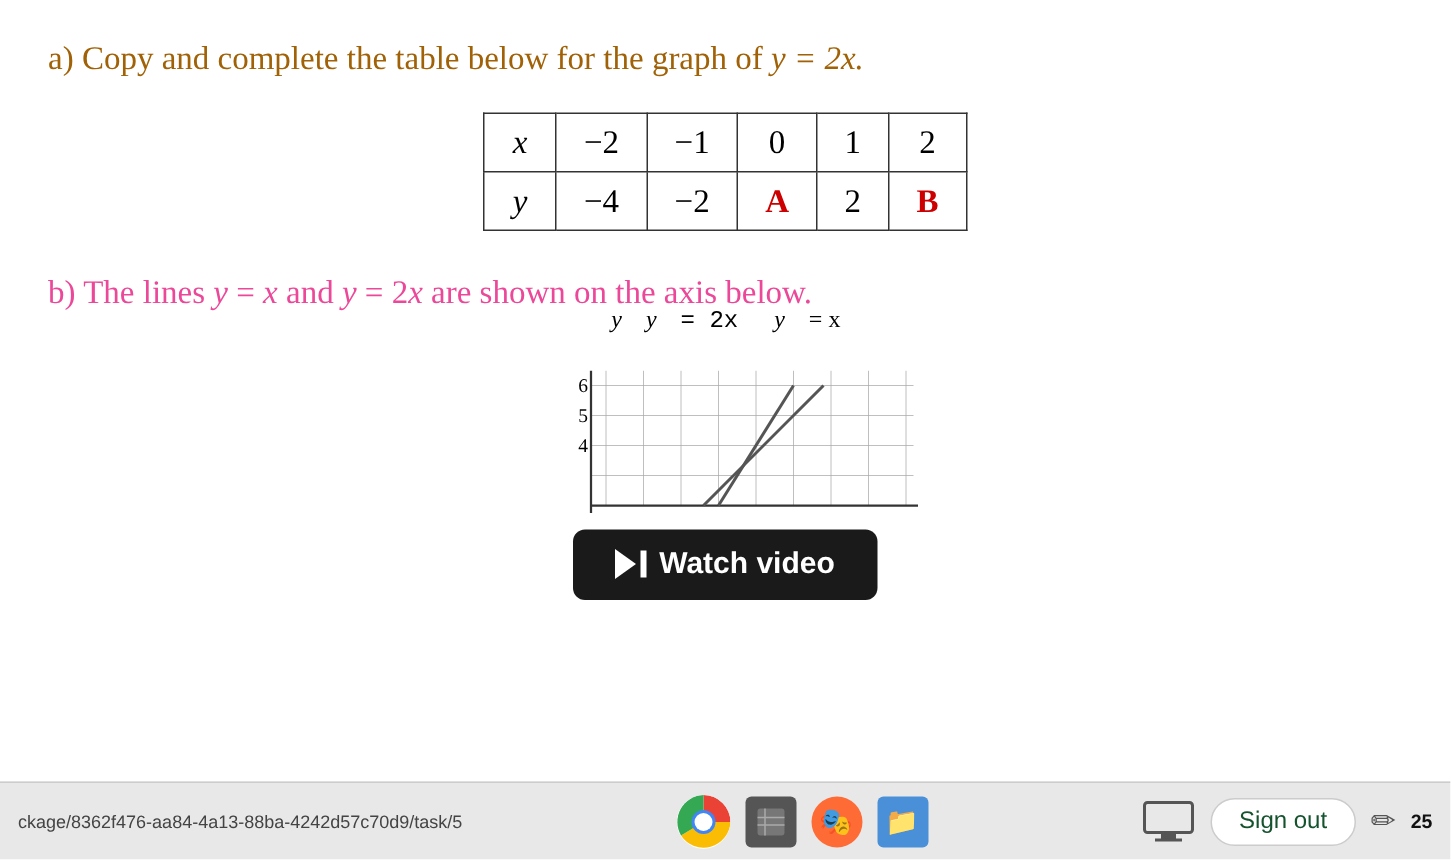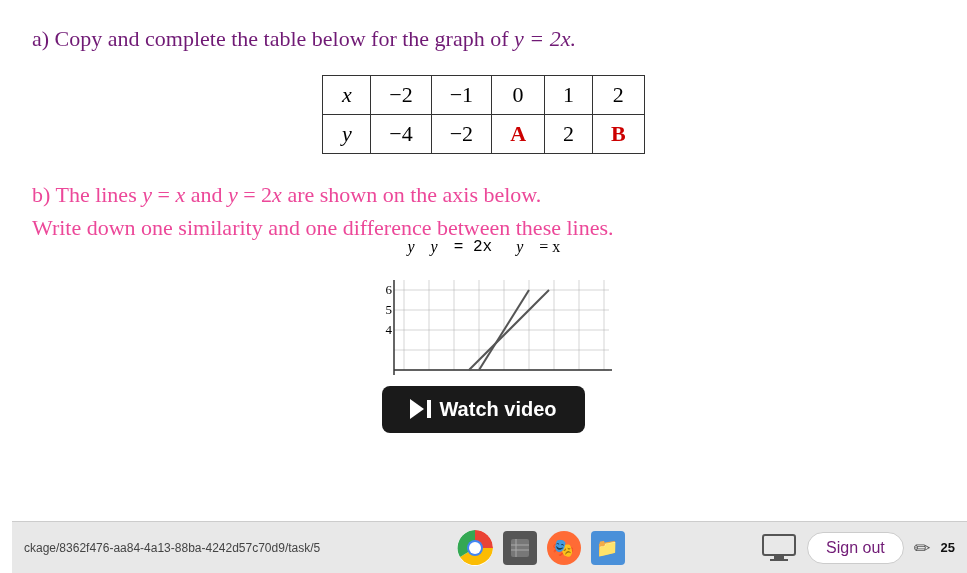--- a/index.html
+++ b/index.html
@@ -12,21 +12,21 @@
       position: relative;
     }
 
     .main-content {
       padding: 24px 32px 0 32px;
       position: relative;
     }
 
     .question-a {
       font-size: 22px;
-      color: #701a75;
+      color: #a16207;
       margin-bottom: 20px;
       line-height: 1.4;
     }
 
     .table-container {
       display: flex;
       justify-content: center;
       margin-bottom: 24px;
     }
 
@@ -77,21 +77,21 @@
     }
 
     .sign-out-btn {
       background: #ffffff;
       border: 1px solid #ccc;
       border-radius: 20px;
       padding: 6px 18px;
       font-size: 16px;
       font-family: Arial, sans-serif;
       cursor: pointer;
-      color: #701a75;
+      color: #14532d;
     }
 
     .score-badge {
       font-size: 13px;
       font-family: Arial, sans-serif;
       color: #111;
       font-weight: bold;
     }
 
     .pencil-icon {
@@ -113,21 +113,21 @@
 
     .watch-btn-container {
       display: flex;
       justify-content: center;
       margin-top: 8px;
     }
 
     .taskbar-bg {
       position: absolute;
       bottom: 0;
-      left: 12px;
+      left: 0;
       right: 0;
       height: 52px;
       background: #e8e8e8;
       border-top: 1px solid #ccc;
       display: flex;
       align-items: center;
       justify-content: space-between;
       padding: 0 12px;
       z-index: 100;
     }
@@ -219,21 +219,20 @@
         <td>2</td>
         <td class="red-val">B</td>
       </tr>
     </tbody>
       </table>
   </div>
 
   <div class="question-b">
     <span>b)</span>
     <span> The lines <em>y</em> = <em>x</em> and <em>y</em> = 2<em>x</em> are shown on the axis below.</span><br>
-    <span>Write down one similarity and one difference between these lines.</span>
   </div>
 
   <div class="graph-section">
     <div class="graph-labels-row" style="display:flex; align-items:flex-start; justify-content:center; gap:12px;">
       <div style="position:relative;">
 
         <div style="position:absolute; top:-22px; left:54px; display:flex; gap:16px; font-size:16px;">
           <span style="font-style:italic; font-family: Georgia, serif;">y</span>
           <span style="font-family: Georgia, serif; font-style:italic;">y</span>
             <span style="font-family: Liberation Mono, monospace;"> = 2x</span>

